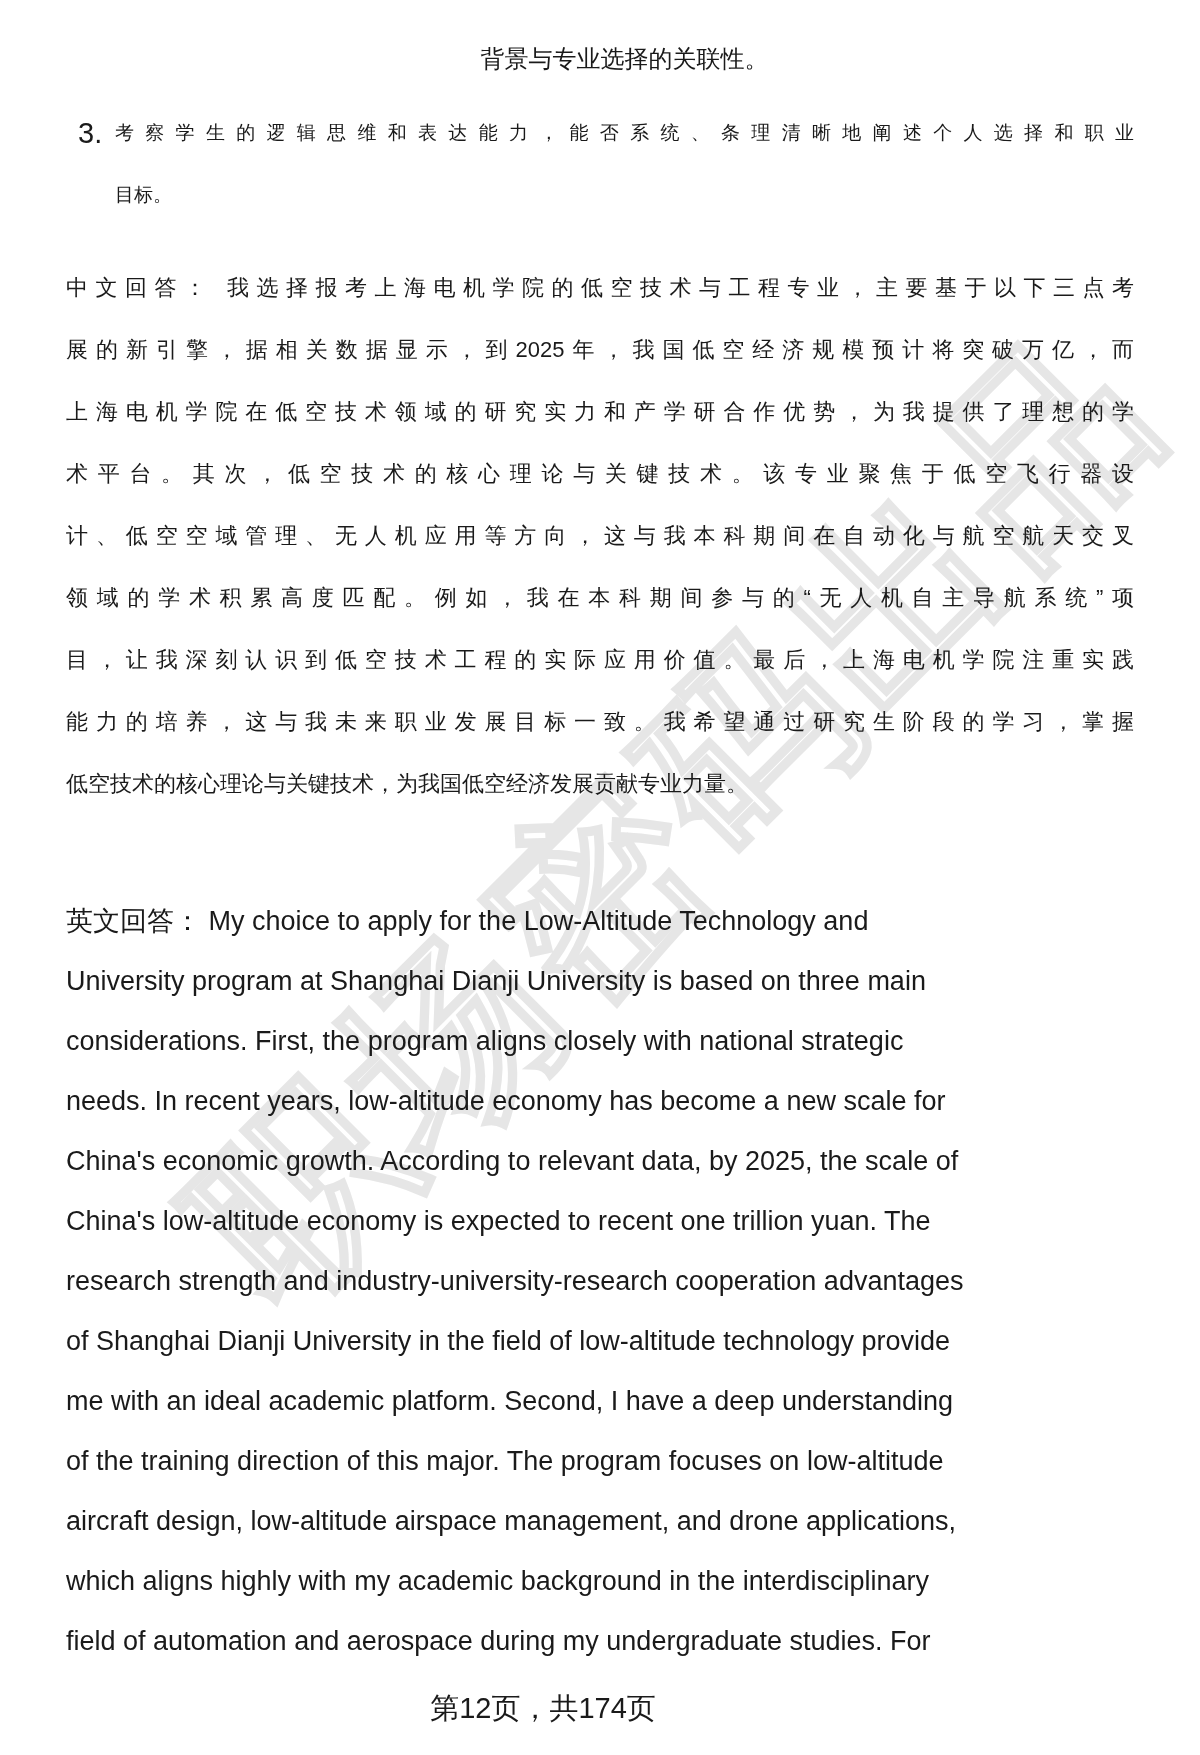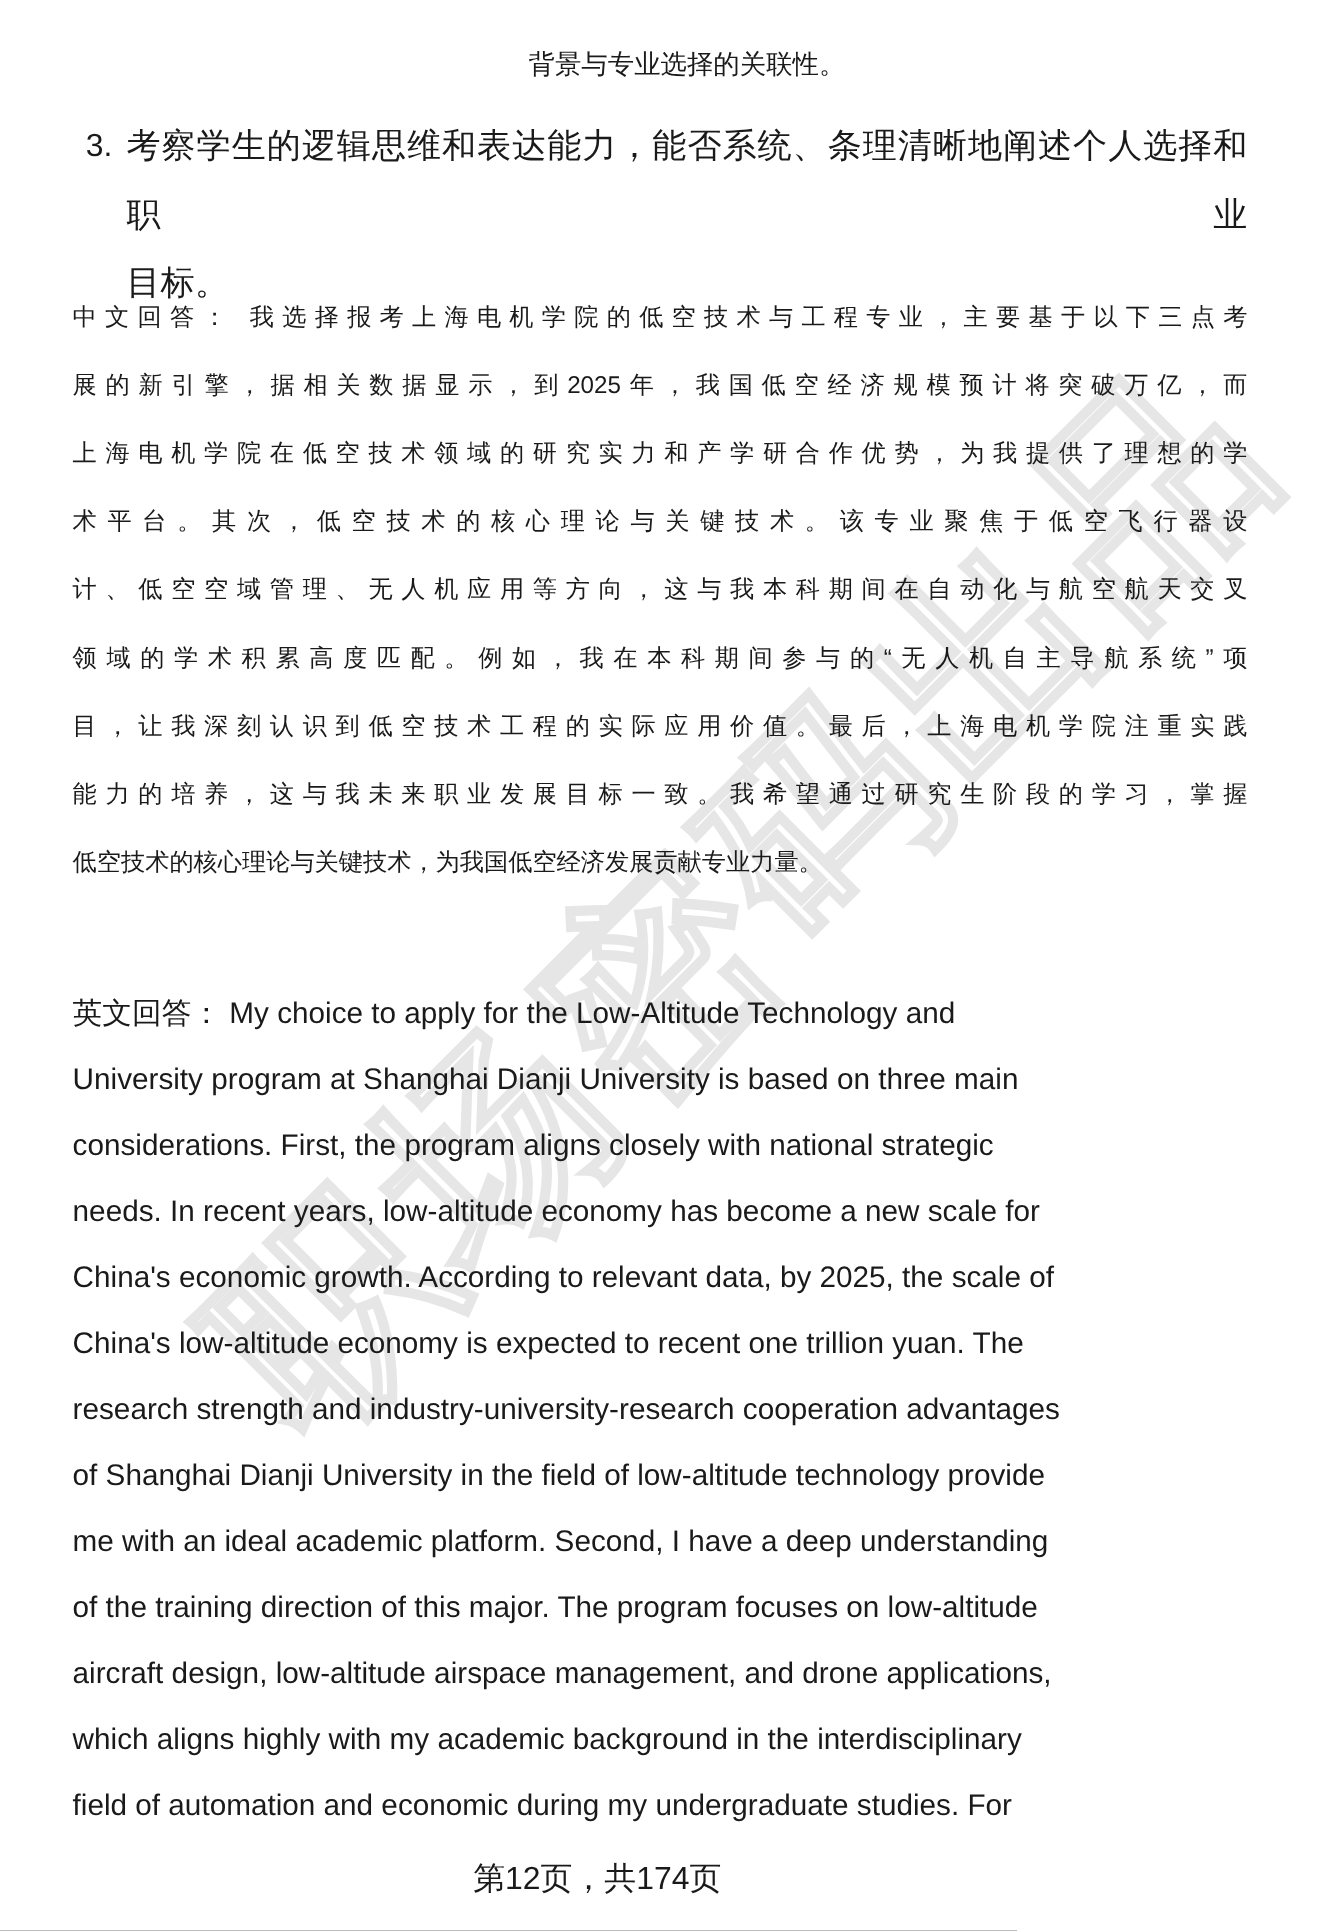--- a/index.html
+++ b/index.html
@@ -45,21 +45,21 @@
     position:absolute;left:115px;top:28px;width:1019px;
     font-size:24px;line-height:62px;text-align:center;
   }
   .item3{position:absolute;left:78px;top:102px;width:1056px;}
   .item3-marker{
     position:absolute;left:0;top:0;
     font-size:29px;line-height:62px;
   }
   .item3-body{
     margin-left:37px;width:1019px;
-    font-size:31px;line-height:62px;
+    font-size:19px;line-height:62px;
   }
   .para-zh{
     position:absolute;left:66px;top:257px;width:1068px;
     font-size:22px;line-height:62px;
   }
   .para-en{
     position:absolute;left:66px;top:891px;width:1068px;
     font-size:27px;line-height:60px;
   }
   .footer{
@@ -105,19 +105,19 @@
         <div class="line">considerations. First, the program aligns closely with national strategic</div>
         <div class="line">needs. In recent years, low-altitude economy has become a new scale for</div>
         <div class="line">China's economic growth. According to relevant data, by 2025, the scale of</div>
         <div class="line">China's low-altitude economy is expected to recent one trillion yuan. The</div>
         <div class="line">research strength and industry-university-research cooperation advantages</div>
         <div class="line">of Shanghai Dianji University in the field of low-altitude technology provide</div>
         <div class="line">me with an ideal academic platform. Second, I have a deep understanding</div>
         <div class="line">of the training direction of this major. The program focuses on low-altitude</div>
         <div class="line">aircraft design, low-altitude airspace management, and drone applications,</div>
         <div class="line">which aligns highly with my academic background in the interdisciplinary</div>
-        <div class="line">field of automation and economic during my undergraduate studies. For</div>
+        <div class="line">field of automation and aerospace during my undergraduate studies. For</div>
       </div>
 
     <div class="footer">第12页，共174页</div>
 
   </div>
 </div>
 
 </body></html>

